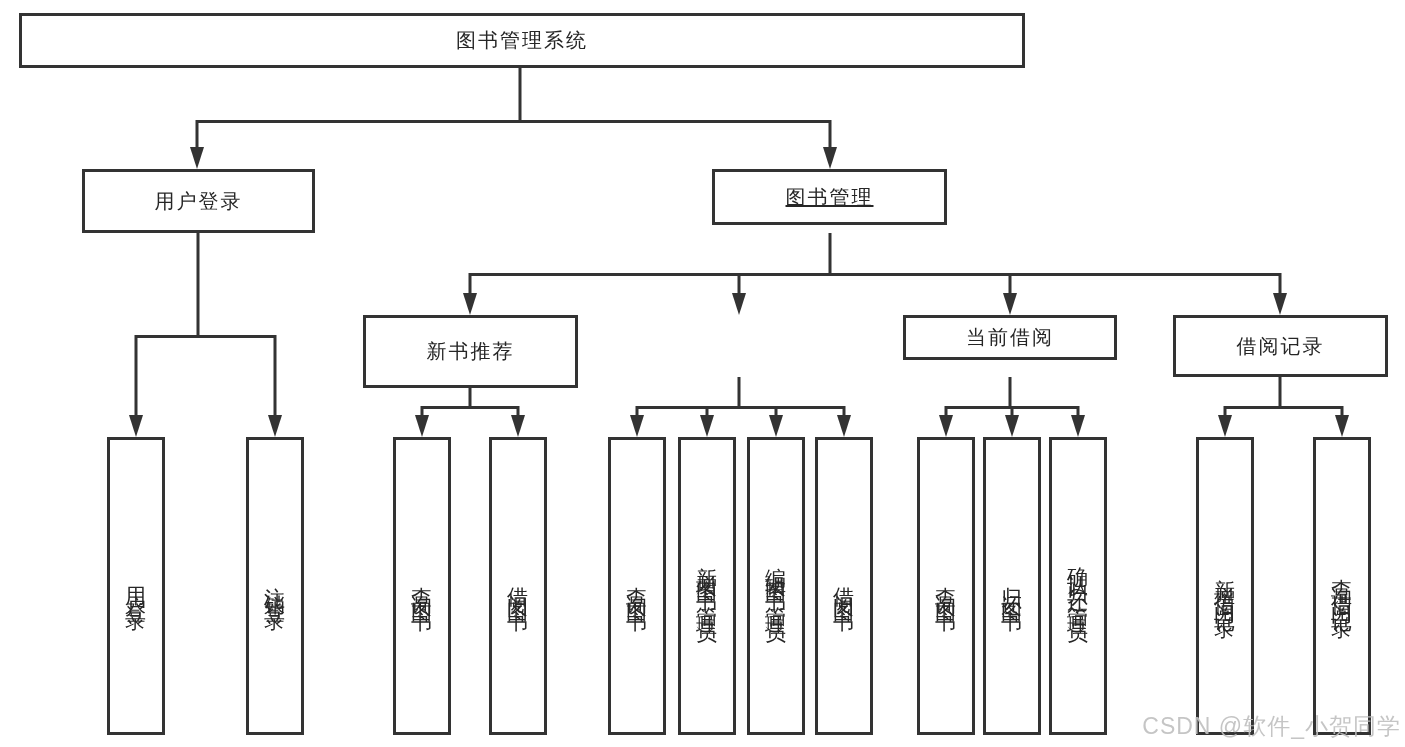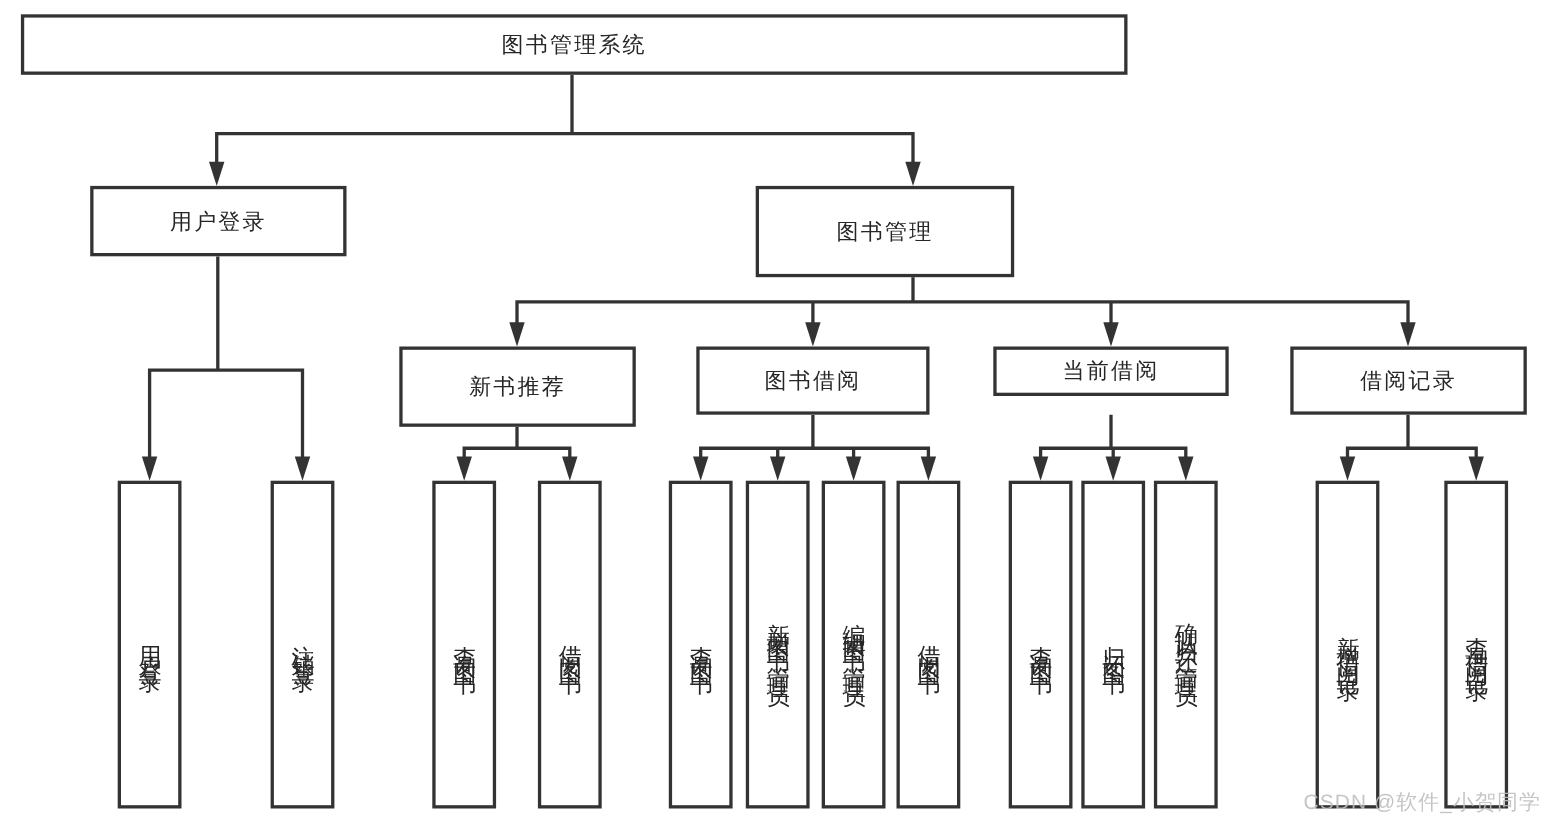--- a/index.html
+++ b/index.html
@@ -43,21 +43,21 @@
     text-orientation: mixed;
     font-size: 21px;
     letter-spacing: 8px;
     line-height: 1;
   }
 
   .watermark {
     position: absolute;
     right: 4px;
     bottom: 5px;
-    font-size: 19px;
+    font-size: 23px;
     color: #bfbfbf;
     opacity: 0.9;
     letter-spacing: 1px;
     z-index: 5;
     white-space: nowrap;
   }
 </style>
 </head>
 <body>
 
@@ -117,24 +117,23 @@
       <polygon points="1005,415 1019,415 1012,437"></polygon>
       <polygon points="1071,415 1085,415 1078,437"></polygon>
       <polygon points="1218,415 1232,415 1225,437"></polygon>
       <polygon points="1335,415 1349,415 1342,437"></polygon>
     </g>
   </svg>
 
   <div class="box hbox" style="left:19px; top:13px; width:1006px; height:55px;">图书管理系统</div>
 
   <div class="box hbox" style="left:82px; top:169px; width:233px; height:64px;">用户登录</div>
-  <div class="box hbox" style="left:687px; top:169px; width:235px; height:83px;">图书管理</div>
+  <div class="box hbox" style="left:712px; top:169px; width:235px; height:56px;text-decoration:underline;">图书管理</div>
 
   <div class="box hbox" style="left:363px; top:315px; width:215px; height:73px;">新书推荐</div>
-  <div class="box hbox" style="left:633px; top:315px; width:212px; height:62px;">图书借阅</div>
   <div class="box hbox" style="left:903px; top:315px; width:214px; height:45px;">当前借阅</div>
   <div class="box hbox" style="left:1173px; top:315px; width:215px; height:62px;">借阅记录</div>
 
   <div class="box leaf" style="left:107px; top:437px; width:58px; height:298px;">用户登录</div>
   <div class="box leaf" style="left:246px; top:437px; width:58px; height:298px;">注销登录</div>
 
   <div class="box leaf" style="left:393px; top:437px; width:58px; height:298px;">查询图书</div>
   <div class="box leaf" style="left:489px; top:437px; width:58px; height:298px;">借阅图书</div>
 
   <div class="box leaf" style="left:608px; top:437px; width:58px; height:298px;">查询图书</div>

